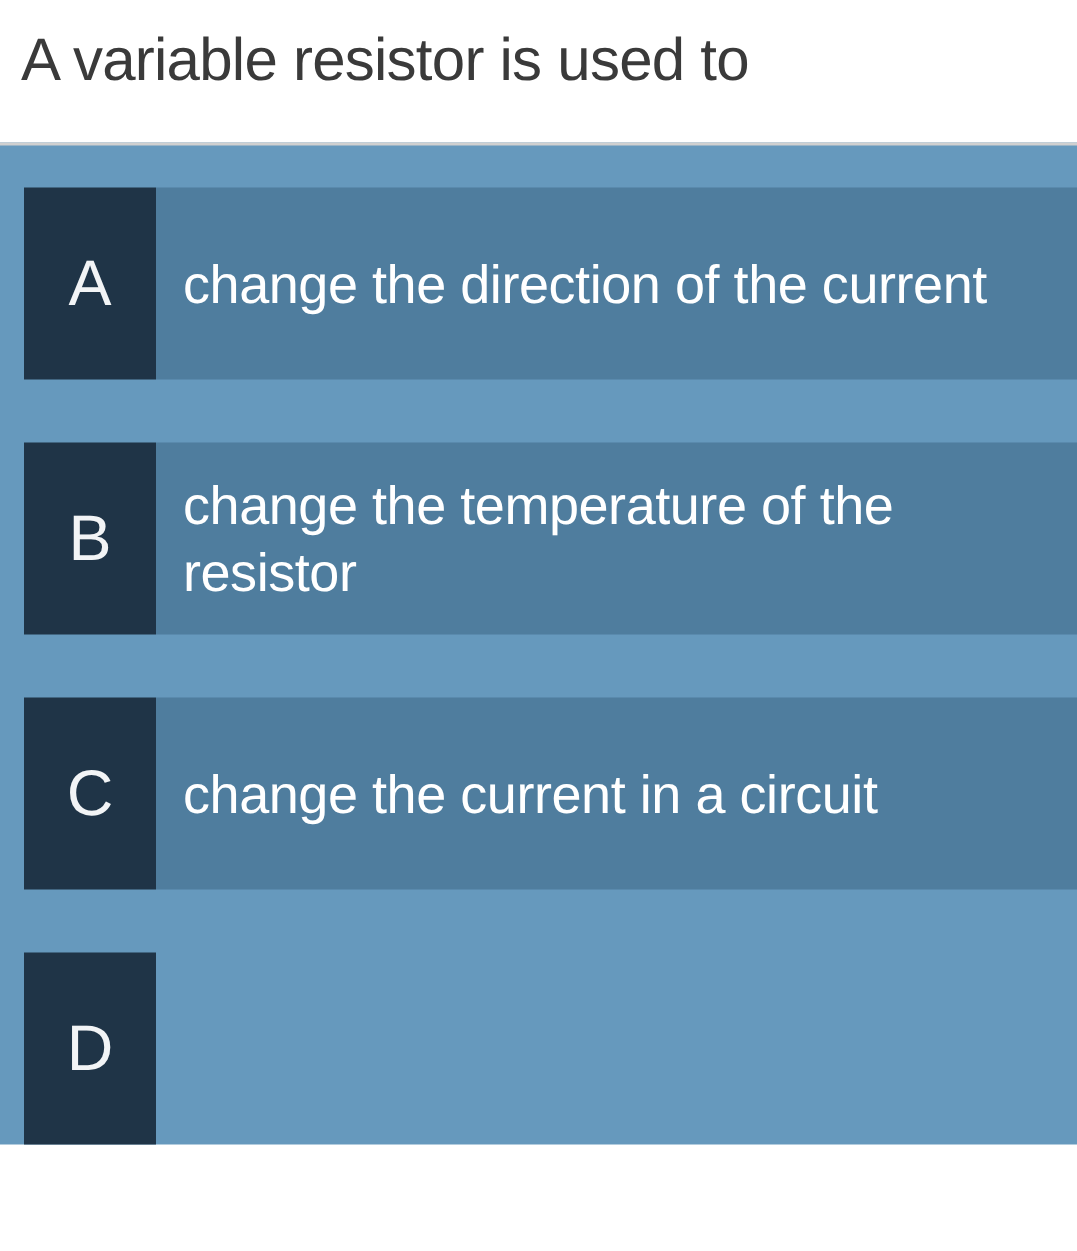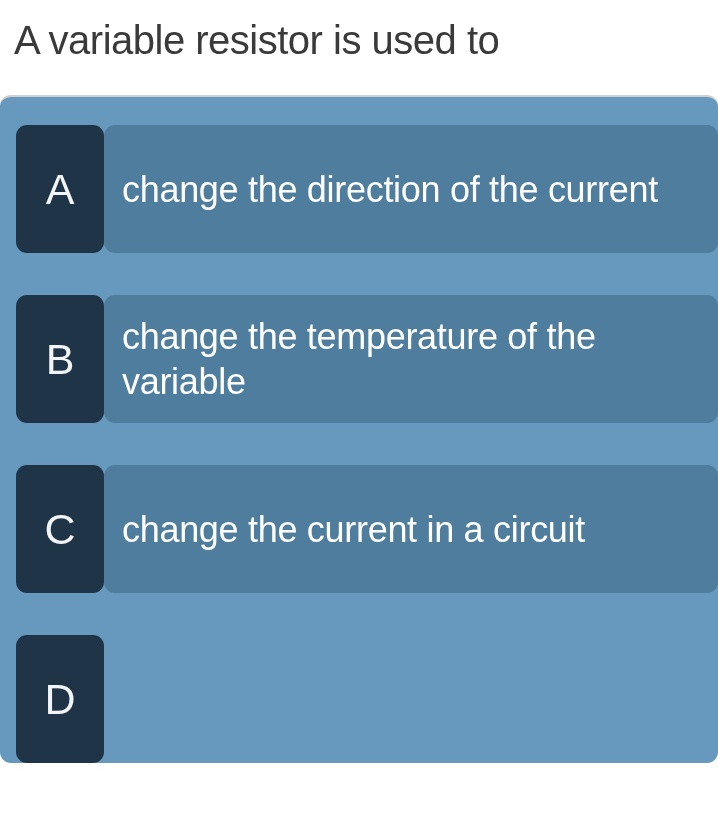--- a/index.html
+++ b/index.html
@@ -1,19 +1,18 @@
 <!DOCTYPE html>
 <html><head>
   <meta charset="utf-8">
   <style>
     * {
       margin: 0;
       padding: 0;
       box-sizing: border-box;
-      border-radius: 11px;
     }
     body {
       font-family: "Helvetica Neue", Helvetica, Arial, sans-serif;
       font-weight: 300;
       width: 718px;
       height: 834px;
       background: #ffffff;
       overflow: hidden;
     }
     .question-area {
@@ -71,21 +70,21 @@
   <div class="question-text">A variable resistor is used to</div>
 </div>
 
 <div class="options-area">
   <div class="option">
     <div class="option-letter">A</div>
     <div class="option-text">change the direction of the current</div>
   </div>
   <div class="option">
     <div class="option-letter">B</div>
-    <div class="option-text">change the temperature of the variable</div>
+    <div class="option-text">change the temperature of the resistor</div>
   </div>
   <div class="option">
     <div class="option-letter">C</div>
     <div class="option-text">change the current in a circuit</div>
   </div>
   <div class="option">
     <div class="option-letter">D</div>
   </div>
 </div>
 

